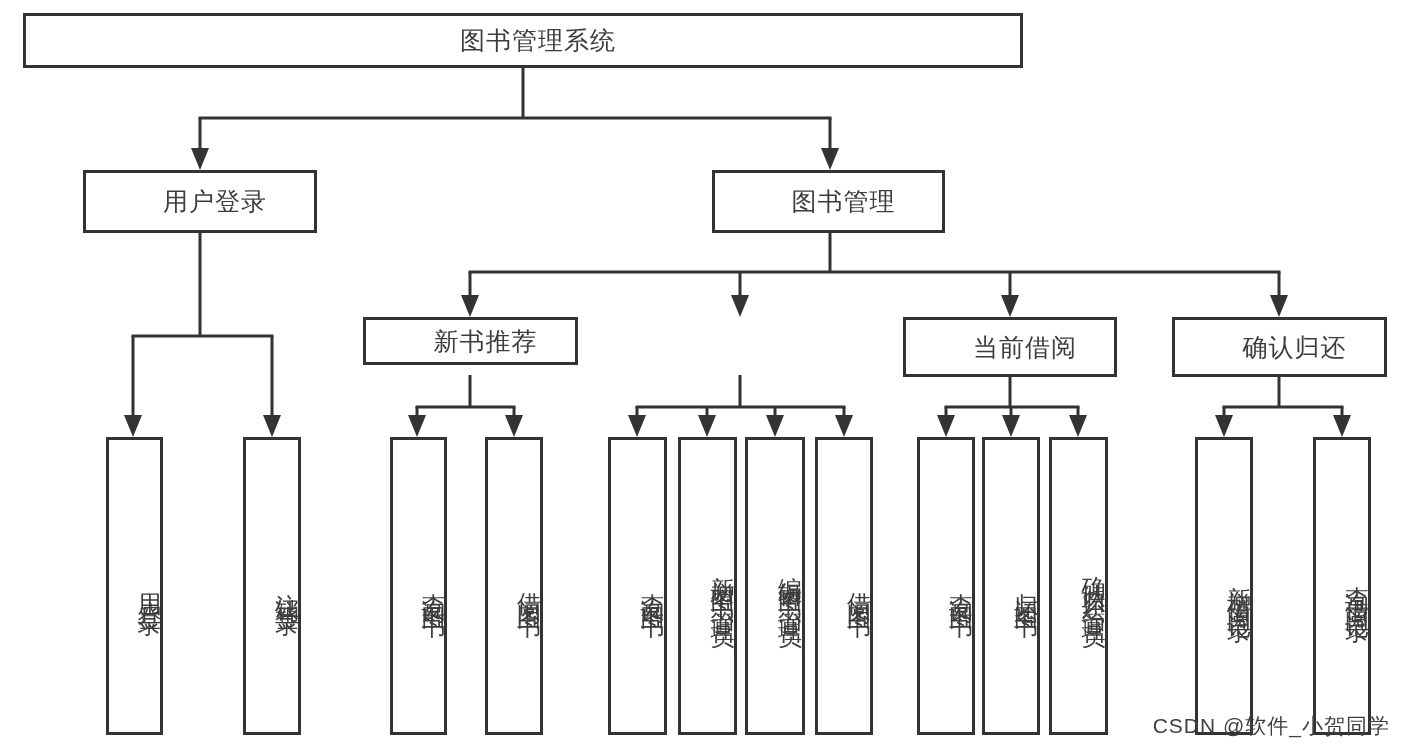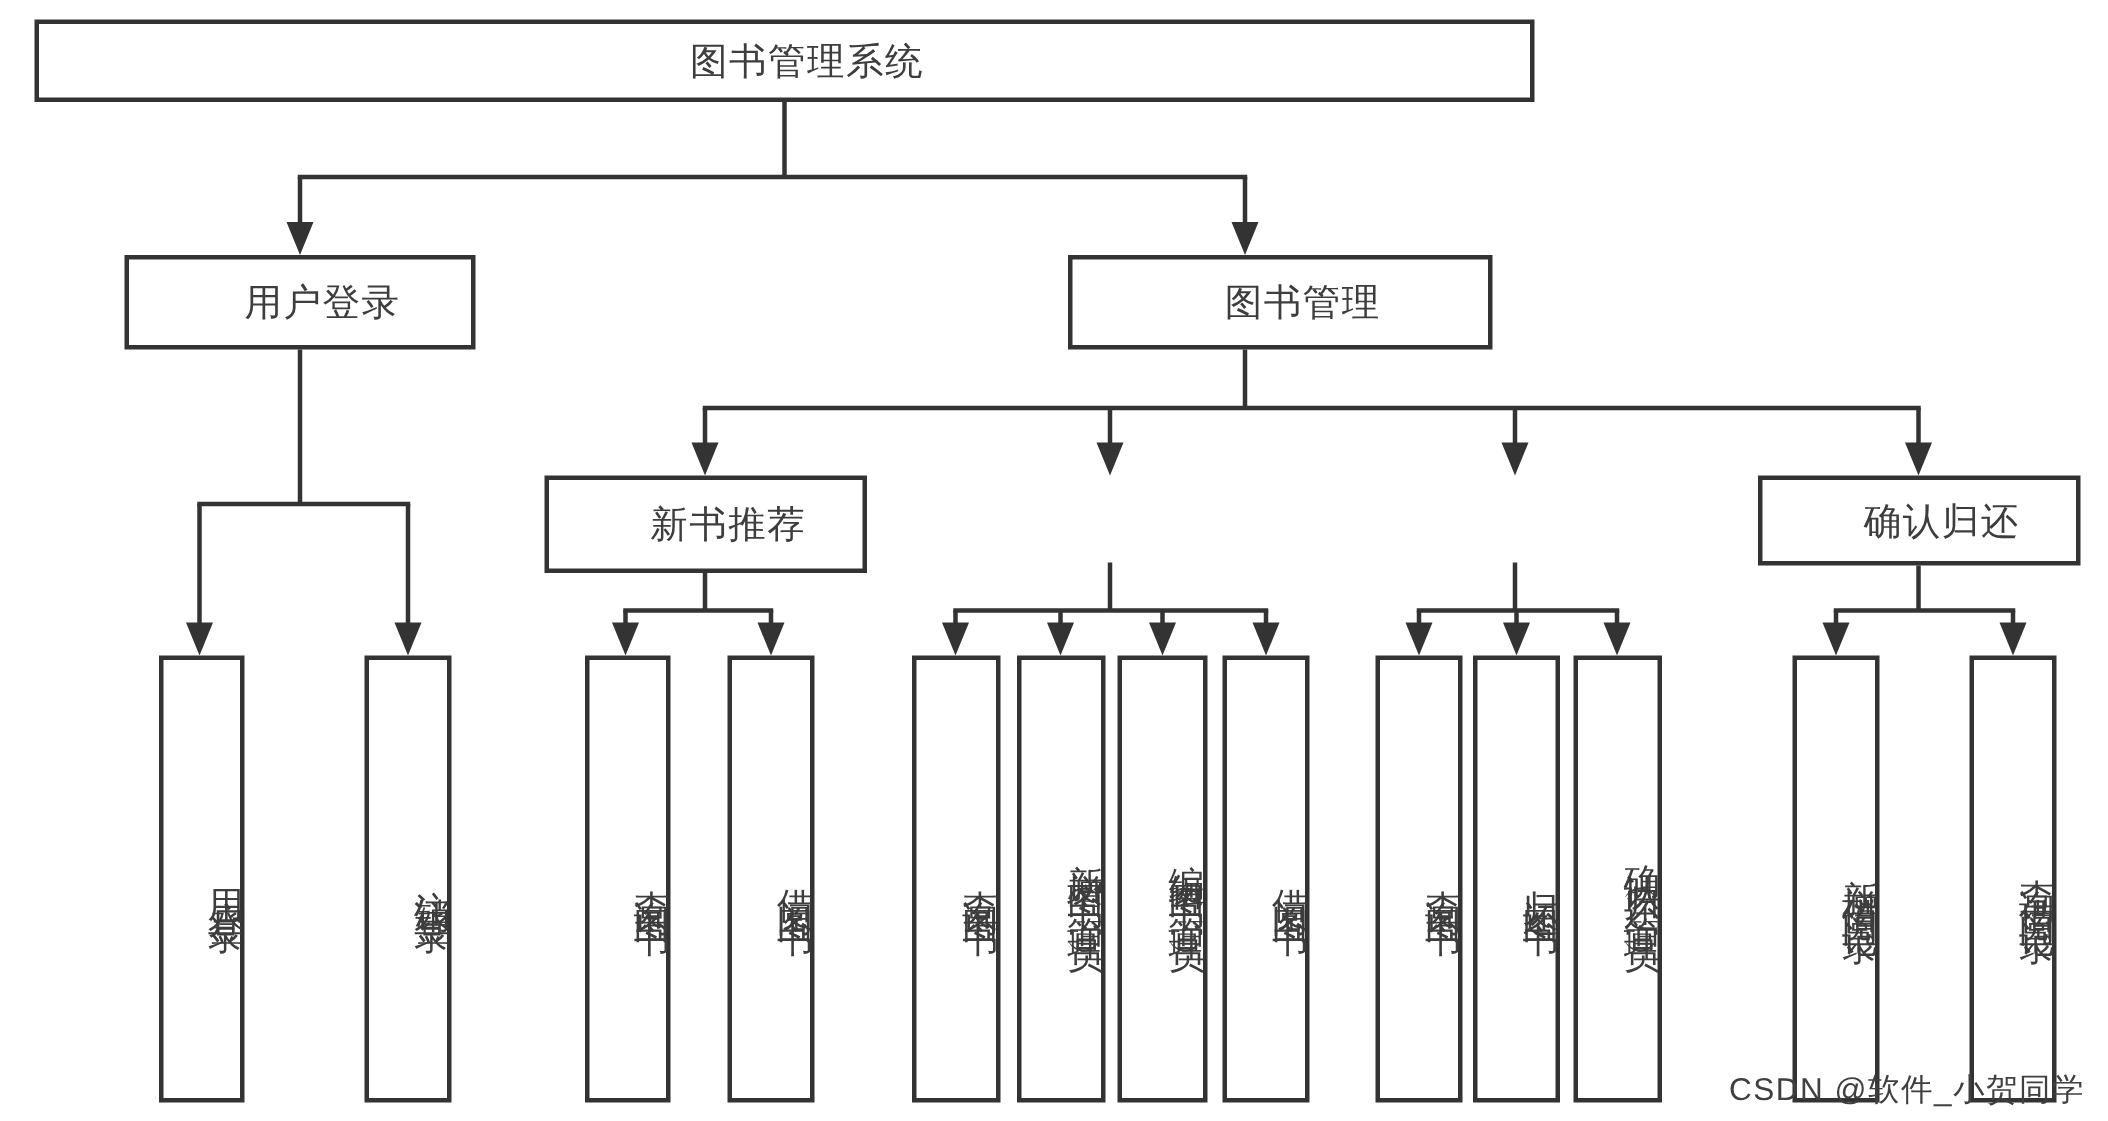--- a/index.html
+++ b/index.html
@@ -133,23 +133,24 @@
       <polygon points="1078,437 1069,415 1087,415"></polygon>
 
       <polygon points="1224,437 1215,415 1233,415"></polygon>
       <polygon points="1342,437 1333,415 1351,415"></polygon>
     </g>
   </svg>
 
   <div class="node hbox" style="left:23px; top:13px; width:1000px; height:55px;">图书管理系统</div>
 
   <div class="node hbox" style="left:83px; top:170px; width:234px; height:63px;">用户登录</div>
-  <div class="node hbox" style="left:712px; top:170px; width:283px; height:63px;">图书管理</div>
+  <div class="node hbox" style="left:712px; top:170px; width:233px; height:63px;">图书管理</div>
 
-  <div class="node hbox" style="left:363px; top:317px; width:215px; height:65px;">新书推荐</div>
+  <div class="node hbox" style="left:363px; top:317px; width:215px; height:48px;">新书推荐</div>
+  <div class="node hbox" style="left:903px; top:317px; width:214px; height:60px;">当前借阅</div>
   <div class="node hbox" style="left:1172px; top:317px; width:215px; height:60px;">确认归还</div>
 
   <div class="node vbox" style="left:106px; width:57px;">用户登录</div>
   <div class="node vbox" style="left:243px; width:58px;">注销登录</div>
 
   <div class="node vbox" style="left:390px; width:57px;">查询图书</div>
   <div class="node vbox" style="left:485px; width:58px;">借阅图书</div>
 
   <div class="node vbox" style="left:608px; width:59px;">查询图书</div>
   <div class="node vbox" style="left:678px; width:59px;">新增图书（管理员）</div>

